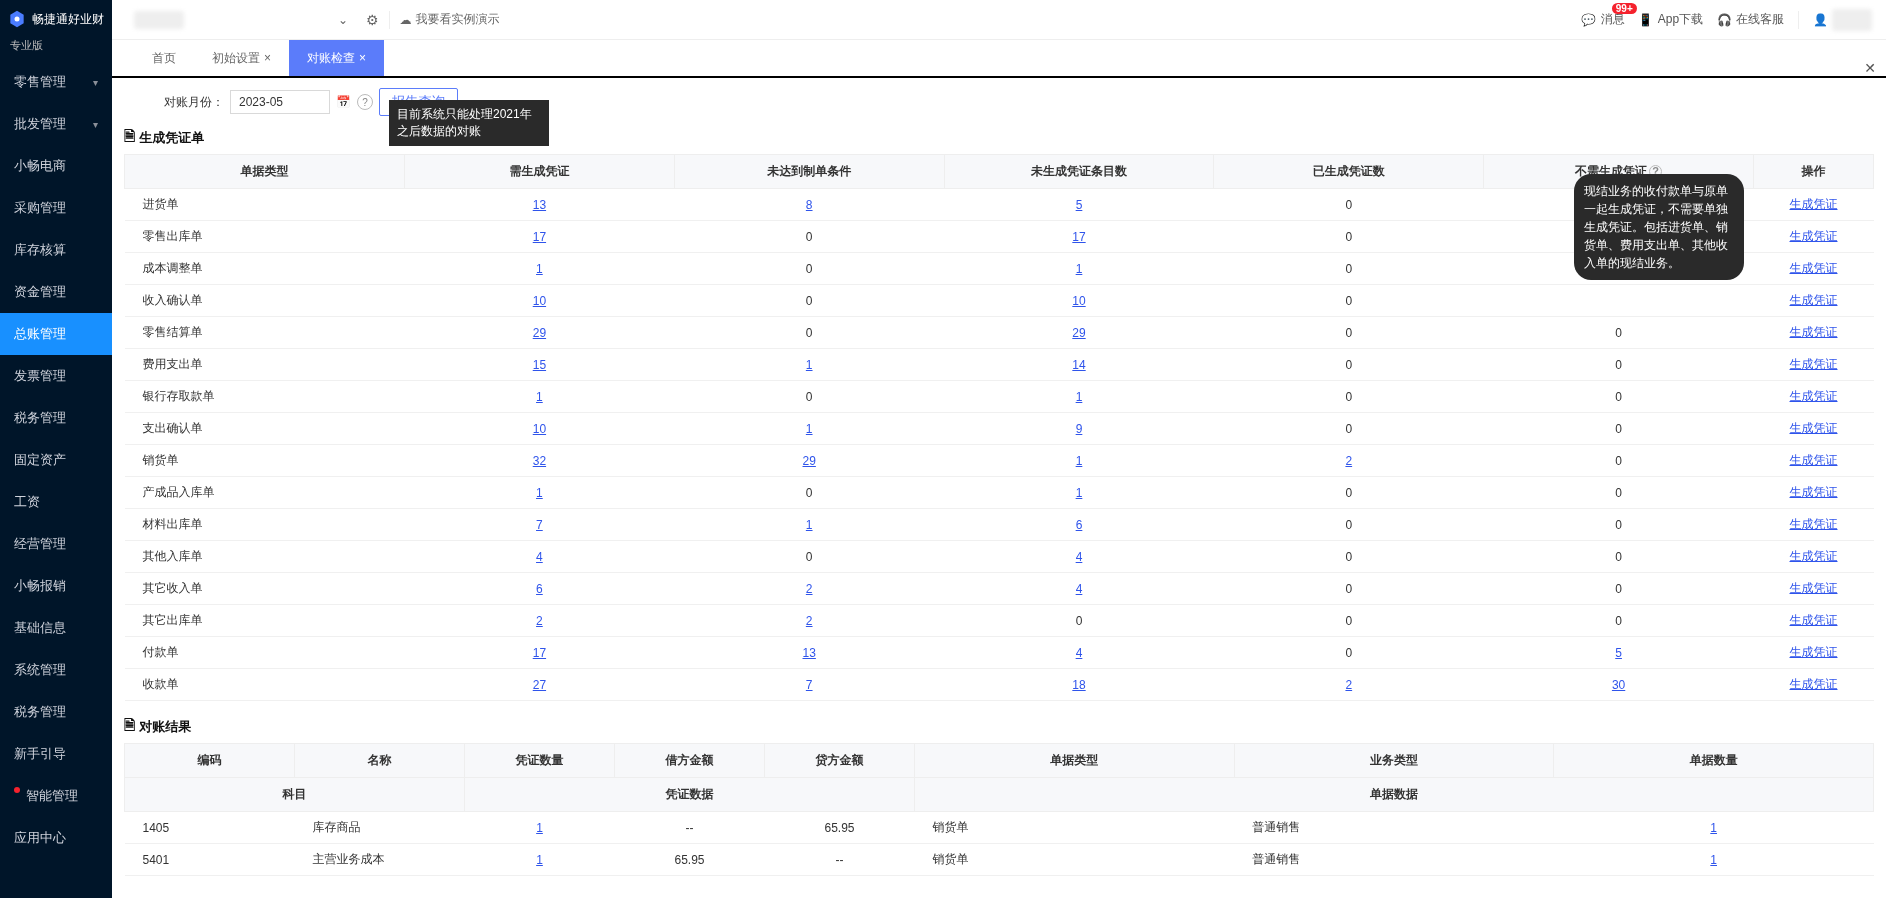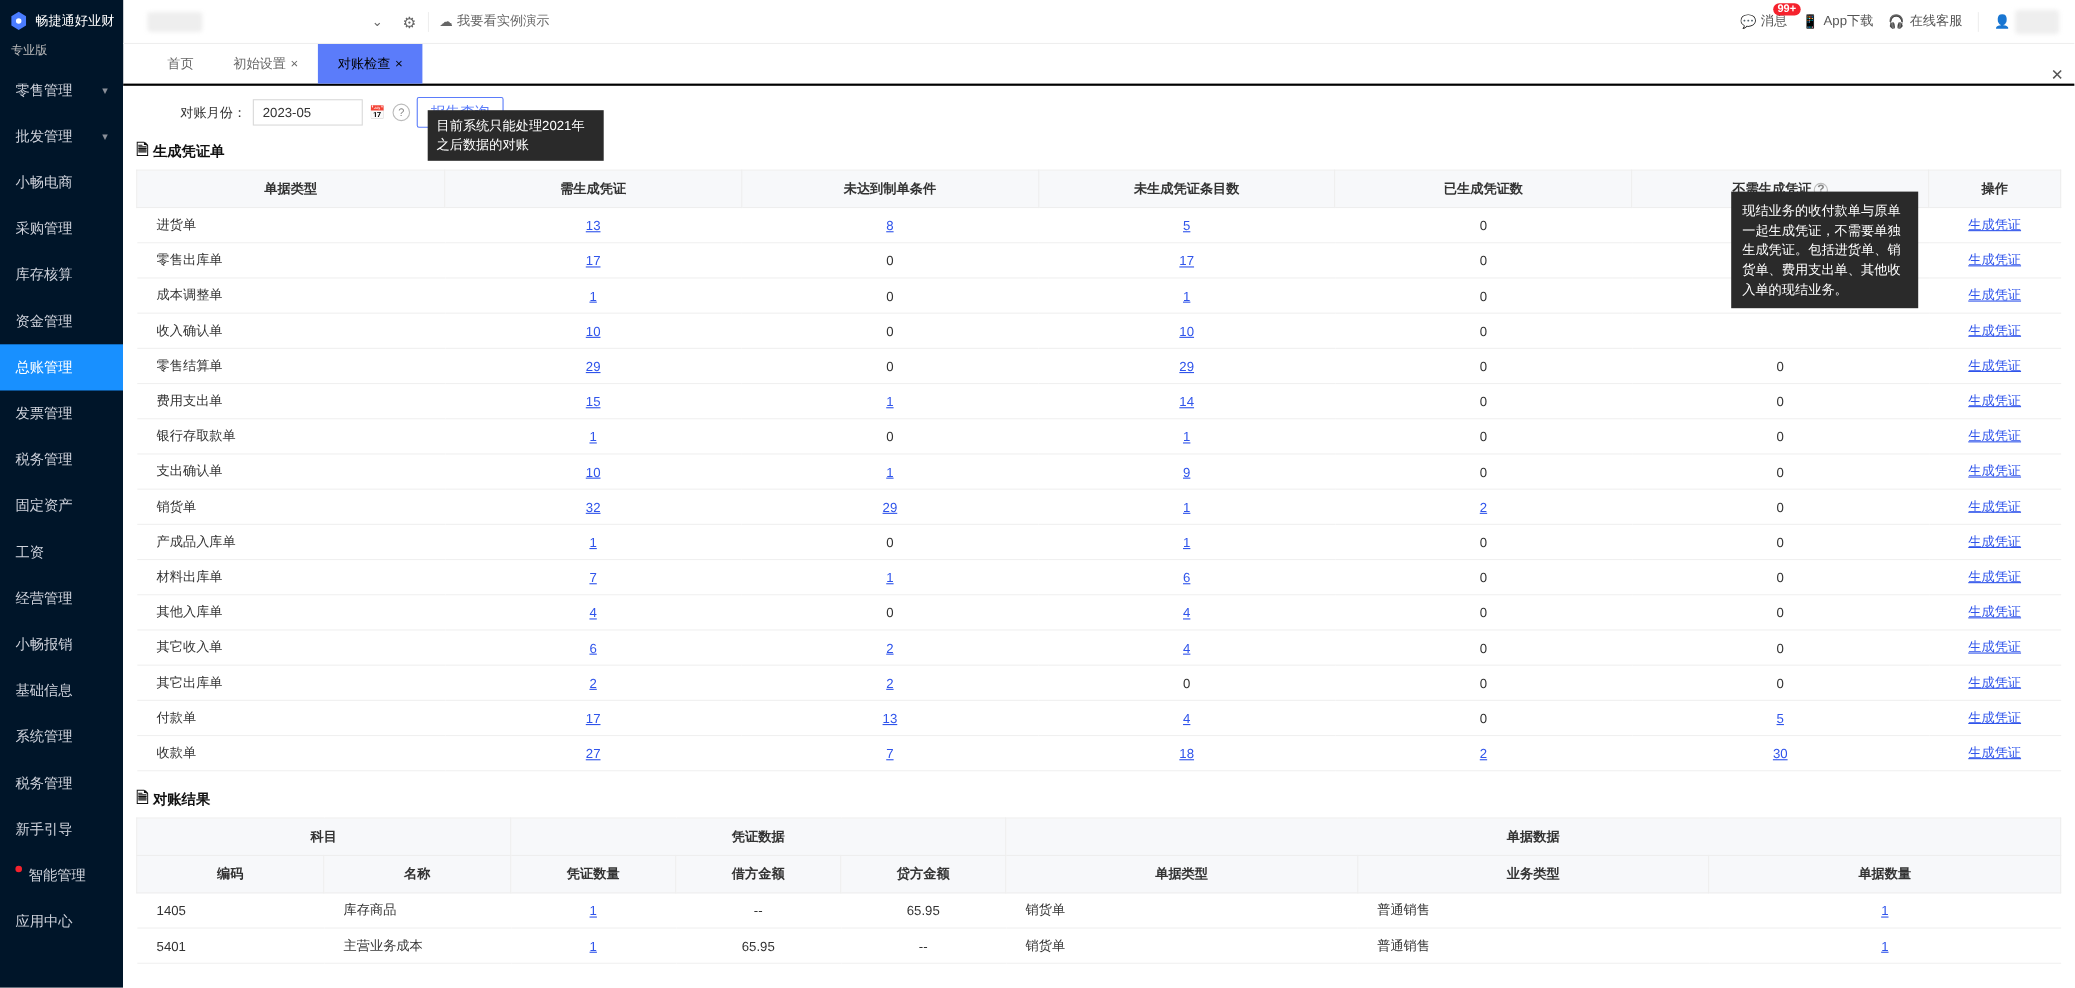--- a/index.html
+++ b/index.html
@@ -26,42 +26,42 @@
   .gear { color: #666; cursor: pointer; font-size: 14px; }
   .divider-v { width: 1px; height: 18px; background: #eee; }
   .demo-link { display: flex; align-items: center; gap: 4px; color: #666; cursor: pointer; }
   .top-right { margin-left: auto; display: flex; align-items: center; gap: 14px; color: #555; }
   .tr-item { display: flex; align-items: center; gap: 4px; cursor: pointer; position: relative; }
   .badge99 { position: absolute; top: -8px; right: -12px; background: #f5222d; color: #fff; font-size: 10px; padding: 0 4px; border-radius: 7px; font-weight: bold; }
   .avatar-blur { width: 40px; height: 22px; background: #eee; filter: blur(2px); border-radius: 3px; }
   
   .tabs { display: flex; align-items: flex-end; height: 38px; border-bottom: 2px solid #000000; padding-left: 22px; position: relative; }
   .tab { padding: 0 18px; height: 100%; display: flex; align-items: center; gap: 4px; cursor: pointer; color: #666; }
-  .tab.active { background: #5b7cfa; color: #000000; }
+  .tab.active { background: #5b7cfa; color: #ffffff; }
   .tab .close { font-size: 12px; }
   .tabs-close-all { position: absolute; right: 10px; font-size: 14px; color: #555; cursor: pointer; }
   
   .content { flex: 1; overflow: auto; padding: 10px 12px; background: #fff; }
   .filter-row { display: flex; align-items: center; gap: 6px; position: relative; margin-bottom: 10px; margin-left: 40px; }
   .filter-label { color: #333; }
   .date-input { border: 1px solid #d9d9d9; padding: 4px 8px; width: 100px; display: flex; align-items: center; gap: 6px; }
   .date-cal { color: #888; cursor: pointer; }
   .help-icon { color: #888; cursor: pointer; width: 16px; height: 16px; border: 1px solid #bbb; border-radius: 50%; display: flex; align-items: center; justify-content: center; font-size: 10px; }
   .btn-outline { border: 1px solid #5b7cfa; color: #5b7cfa; background: #fff; padding: 4px 12px; cursor: pointer; border-radius: 2px; }
   .tooltip1 { position: absolute; left: 225px; top: 12px; background: #2a2a2a; color: #fff; padding: 6px 8px; width: 160px; font-size: 12px; }
   .section-title { display: flex; align-items: center; gap: 4px; font-weight: 600; color: #111; margin: 4px 0 4px; font-size: 13px; }
   .sec-icon { font-size: 14px; }
   
   table { width: 100%; border-collapse: collapse; table-layout: fixed; }
   thead th { background: #f7f8fa; color: #333; font-weight: 600; padding: 8px 6px; border: 1px solid #eee; text-align: center; font-size: 12px; }
   tbody td { padding: 7px 6px; border-bottom: 1px solid #f0f0f0; text-align: center; font-size: 12px; }
   tbody td.left { text-align: left; padding-left: 18px; }
   a.link { color: #2f54eb; text-decoration: underline; cursor: pointer; }
   .table-wrap { position: relative; margin-bottom: 14px; }
-  .tooltip2 { position: absolute; right: 130px; top: 20px; background: #2a2a2a; color: #fff; padding: 8px 10px; width: 170px; font-size: 12px; line-height: 1.5; z-index: 5; }
+  .tooltip2 { position: absolute; right: 130px; top: 20px; background: #2a2a2a; color: #fff; padding: 8px 10px; width: 170px; font-size: 12px; line-height: 1.5; z-index: 5; border-radius: 17px; }
   .help-inline { font-size: 11px; color: #888; border: 1px solid #bbb; border-radius: 50%; width: 13px; height: 13px; display: inline-flex; align-items: center; justify-content: center; margin-left: 2px; }
 </style>
 </head>
 <body>
 
 <div class="app">
 
   <div class="sidebar">
     <div class="sidebar-logo">
       <span class="sidebar-logo-icon">
@@ -425,35 +425,35 @@
             <col style="width:170px">
               <col style="width:170px">
             <col style="width:150px">
               <col style="width:150px">
               <col style="width:150px">
             <col>
               <col>
               <col>
           </colgroup>
           <thead>
-            <tr id="t2-group">
-                <th colspan="2">科目</th>
-                <th colspan="3">凭证数据</th>
-                <th colspan="3">单据数据</th>
-              </tr>
             <tr id="t2-head">
                 <th>编码</th>
                 <th>名称</th>
                 <th>凭证数量</th>
                 <th>借方金额</th>
                 <th>贷方金额</th>
                 <th>单据类型</th>
                 <th>业务类型</th>
                 <th>单据数量</th>
               </tr>
+            <tr id="t2-group">
+                <th colspan="2">科目</th>
+                <th colspan="3">凭证数据</th>
+                <th colspan="3">单据数据</th>
+              </tr>
           </thead>
           <tbody id="t2-body">
               <tr>
                 <td class="left"><span>1405</span></td>
                 <td class="left"><span>库存商品</span></td>
                 <td class=""><a class="link">1</a></td>
                 <td class=""><span>--</span></td>
                 <td class=""><span>65.95</span></td>
                 <td class="left"><span>销货单</span></td>
                 <td class="left"><span>普通销售</span></td>

